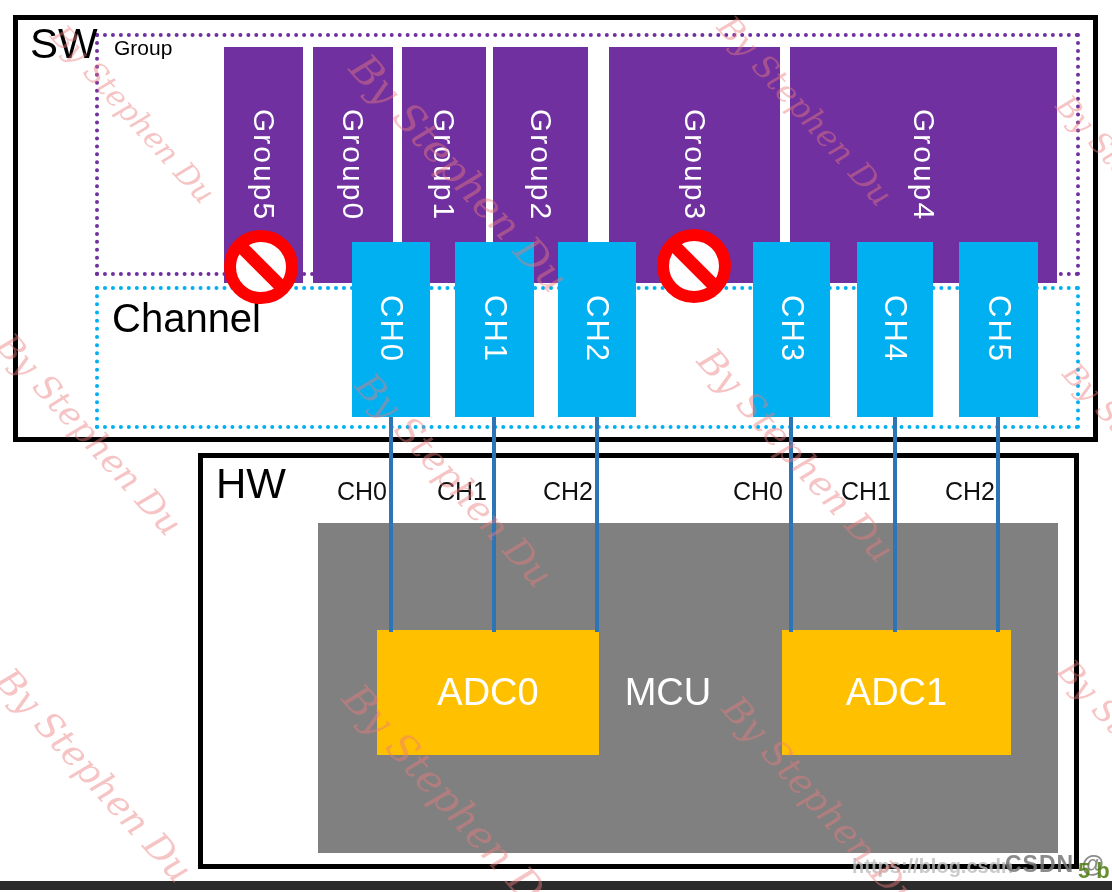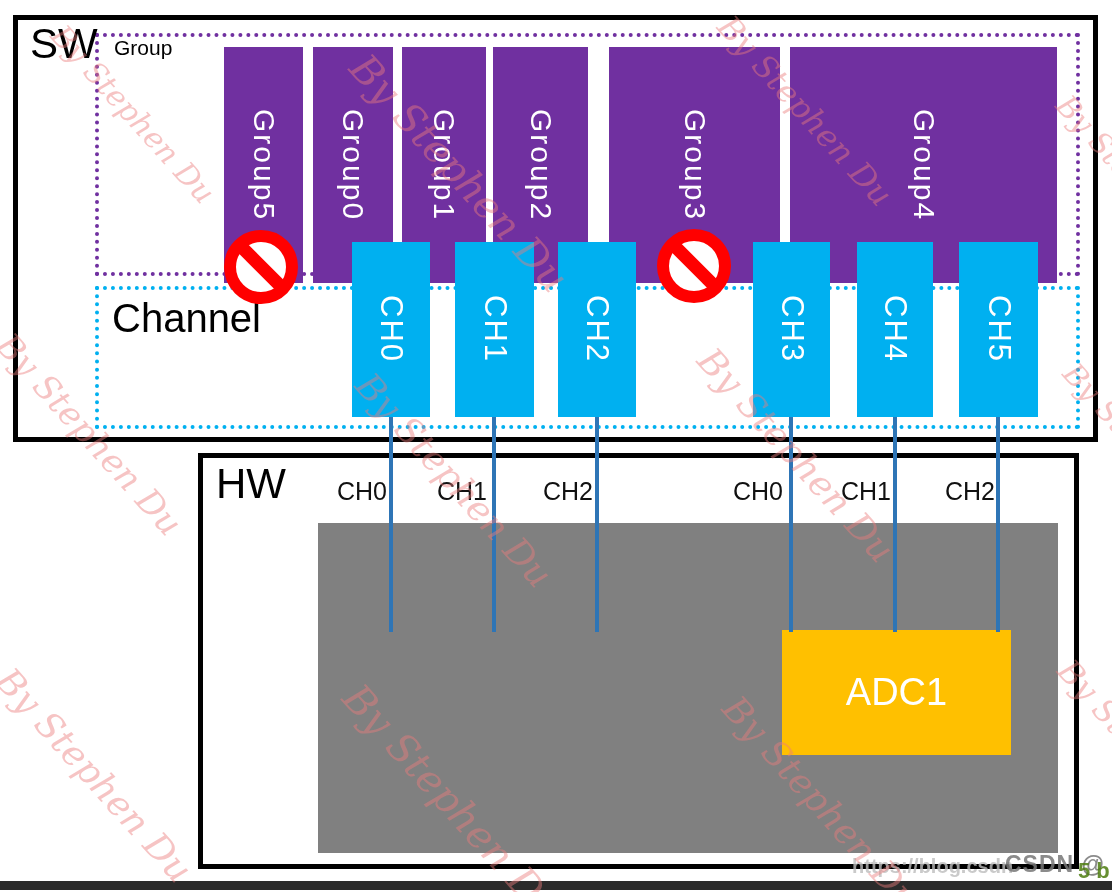--- a/index.html
+++ b/index.html
@@ -116,23 +116,27 @@
 
   <div id="marker-layer">
       <div class="no-sign" style="left: 224px; top: 230px;">
         <div class="no-bar"></div>
       </div>
       <div class="no-sign" style="left: 657px; top: 229px;">
         <div class="no-bar"></div>
       </div>
     </div>
 
+  <div class="adc-box" id="adc0-box">
+    <span>ADC0</span>
+  </div>
   <div class="adc-box" id="adc1-box">
     <span>ADC1</span>
   </div>
+  <div class="abs" id="mcu-label">MCU</div>
 
   <div id="hw-label-layer">
       <span class="hw-ch-label" style="left: 337px;">CH0</span>
       <span class="hw-ch-label" style="left: 437px;">CH1</span>
       <span class="hw-ch-label" style="left: 543px;">CH2</span>
       <span class="hw-ch-label" style="left: 733px;">CH0</span>
       <span class="hw-ch-label" style="left: 841px;">CH1</span>
       <span class="hw-ch-label" style="left: 945px;">CH2</span>
     </div>
 

